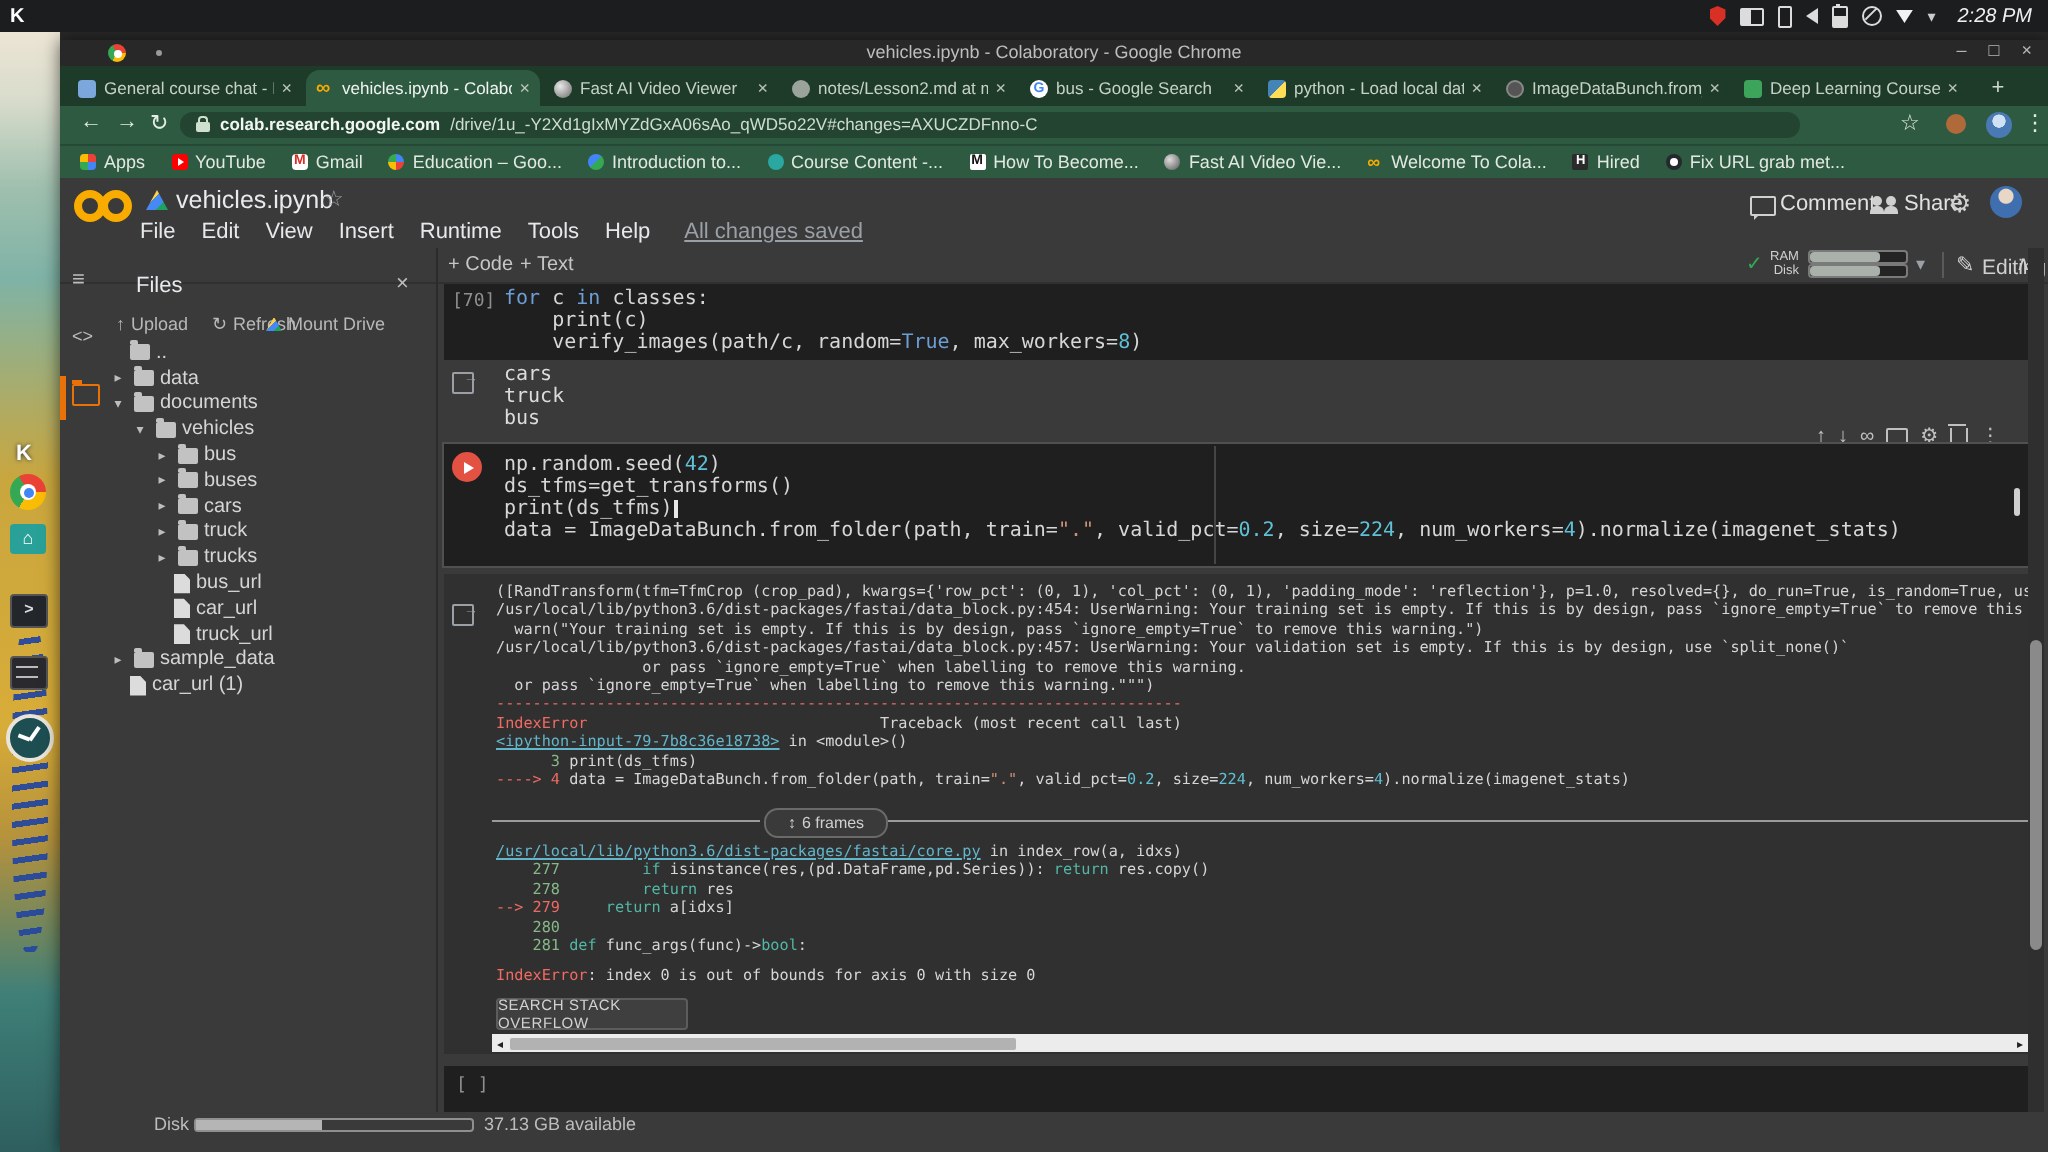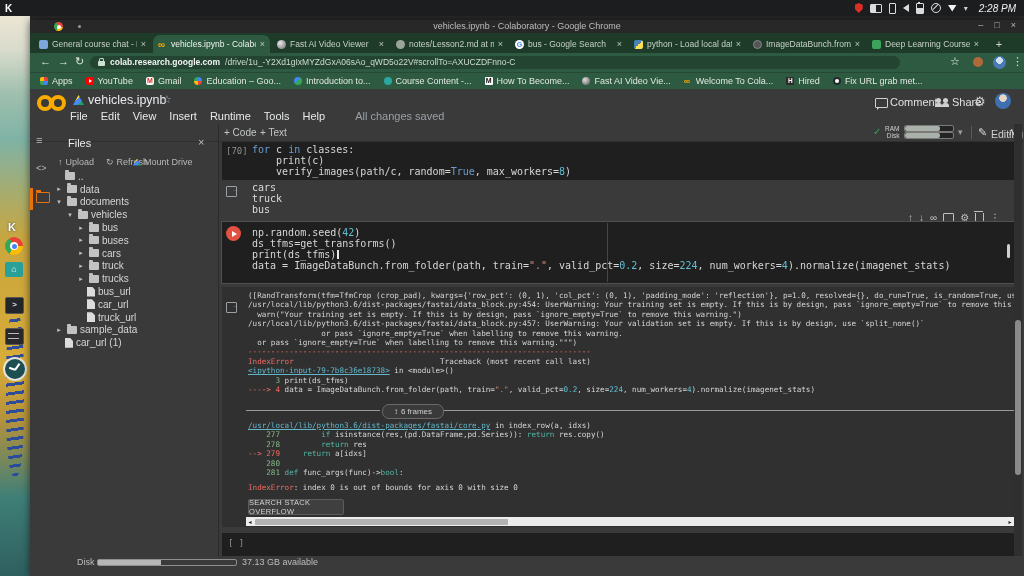--- a/index.html
+++ b/index.html
@@ -94,21 +94,21 @@
   #colab{left:0;top:69px;width:994px;height:487px;background:var(--pageBg);}
   .colabLogo{left:7px;top:73px;width:30px;height:19px;}
   .colabLogo::before,.colabLogo::after{content:"";position:absolute;top:2px;width:8px;height:8px;border:4px solid var(--accentOrange);border-radius:50%;}
   .colabLogo::before{left:0;}
   .colabLogo::after{left:13px;}
   .driveic{left:43px;top:75px;width:11px;height:10px;clip-path:polygon(50% 0,100% 100%,0 100%);
     background:linear-gradient(135deg,#ffcf44 40%,#4688f4 40% 70%,#1da261 70%);}
   .fname{left:58px;top:73px;color:#e8eaed;font-size:12.5px;}
   .fstar{left:132px;top:73px;color:#9aa0a6;font-size:11px;}
   #menubar{left:40px;top:90px;display:flex;gap:13px;color:#e6e8ea;font-size:11px;}
-  #menubar .autosave{color:#9aa0a6;margin-left:17px;}
+  #menubar .autosave{color:#9aa0a6;text-decoration:underline;margin-left:4px;}
   .ic-cmt{left:845px;top:78px;width:11px;height:8px;border:1px solid #d0d0d0;border-radius:1px;}
   .ic-cmt::after{content:"";position:absolute;left:1px;bottom:-3px;border-top:3px solid #d0d0d0;border-right:3px solid transparent;}
   .hdrtxt{color:#e0e0e0;font-size:11px;}
   .ic-ppl{left:905px;top:78px;width:14px;height:9px;}
   .ic-ppl::before{content:"";position:absolute;left:1px;top:0;width:5px;height:5px;border-radius:50%;background:#d0d0d0;box-shadow:7px 0 0 #d0d0d0;}
   .ic-ppl::after{content:"";position:absolute;left:0;top:5px;width:7px;height:4px;border-radius:3px 3px 0 0;background:#d0d0d0;box-shadow:7px 0 0 #d0d0d0;}
   .ic-gear{left:944px;top:74px;color:#cfcfcf;font-size:13px;}
   .avatar{left:965px;top:73px;width:16px;height:16px;border-radius:50%;background:radial-gradient(circle at 50% 32%,#e8d7c4 0 26%,#3f6fae 30%);}
   
   #nbband{left:0;top:104px;width:994px;height:18px;border-bottom:1px solid #303030;box-sizing:border-box;}
@@ -284,21 +284,21 @@
       <div id="newtab">+</div>
     </div>
 
     <div id="navbar" class="abs">
       <span class="navic" style="left:10px">←</span>
       <span class="navic" style="left:28px">→</span>
       <span class="navic" style="left:45px">↻</span>
       <div id="urlpill">
         <span class="lock"></span>
         <span class="dom">colab.research.google.com</span>
-        <span class="pth">/drive/1u_-Y2Xd1gIxMYZdGxA06sAo_qWD5o22V#scrollTo=AXUCZDFnno-C</span>
+        <span class="pth">/drive/1u_-Y2Xd1gIxMYZdGxA06sAo_qWD5o22V#changes=AXUCZDFnno-C</span>
       </div>
       <span class="navic" style="left:920px">☆</span>
       <span class="ext-ic"></span>
       <span class="av13"></span>
       <span class="navic" style="left:982px">⋮</span>
     </div>
 
     <div id="bmbar" class="abs">
       <span class="bm">
           <span class="bi bi-apps"></span>

